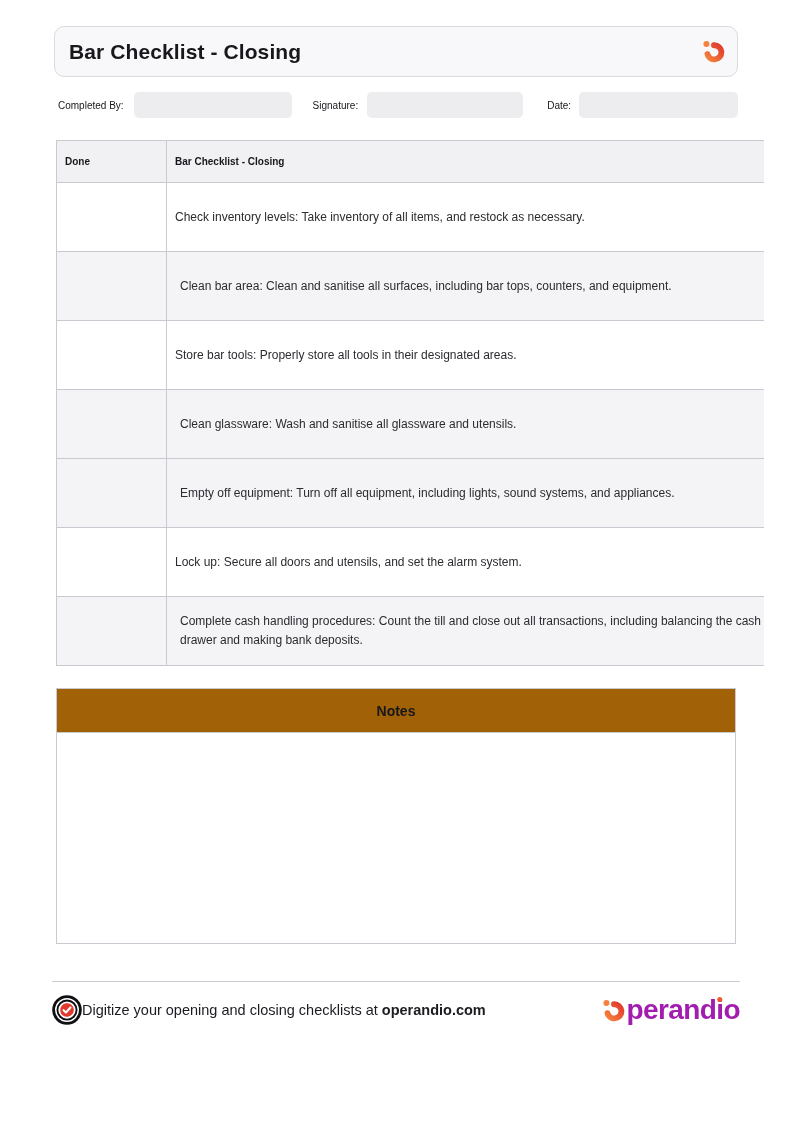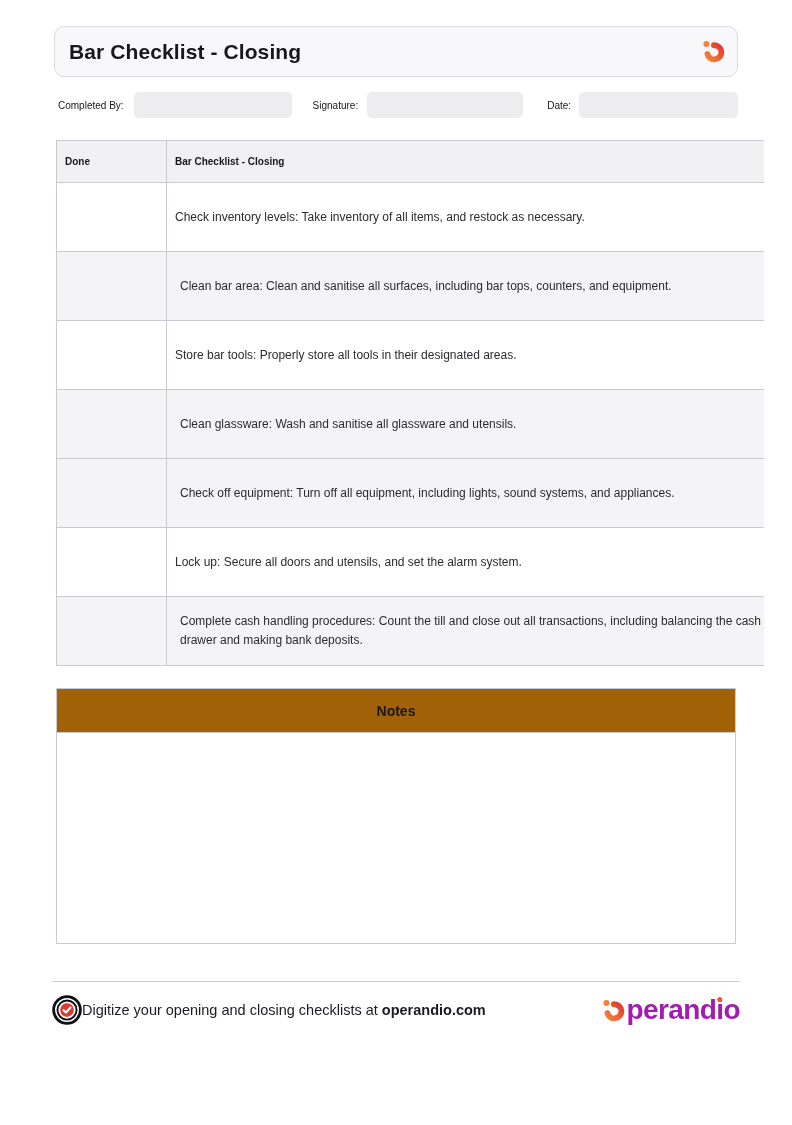--- a/index.html
+++ b/index.html
@@ -124,21 +124,21 @@
         <tr>
           <td class="done-cell"></td>
           <td class="item-cell">Store bar tools: Properly store all tools in their designated areas.</td>
         </tr>
         <tr class="alt">
           <td class="done-cell"></td>
           <td class="item-cell">Clean glassware: Wash and sanitise all glassware and utensils.</td>
         </tr>
         <tr class="alt">
           <td class="done-cell"></td>
-          <td class="item-cell">Check off equipment: Turn off all equipment, including lights, sound systems, and appliances.</td>
+          <td class="item-cell">Empty off equipment: Turn off all equipment, including lights, sound systems, and appliances.</td>
         </tr>
         <tr>
           <td class="done-cell"></td>
           <td class="item-cell">Lock up: Secure all doors and utensils, and set the alarm system.</td>
         </tr>
         <tr class="alt">
           <td class="done-cell"></td>
           <td class="item-cell">Complete cash handling procedures: Count the till and close out all transactions, including balancing the cash drawer and making bank deposits.</td>
         </tr>
       </tbody>

